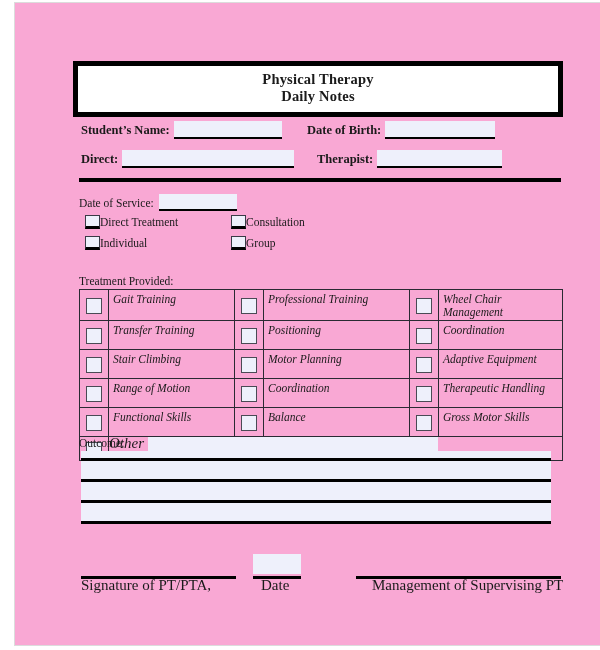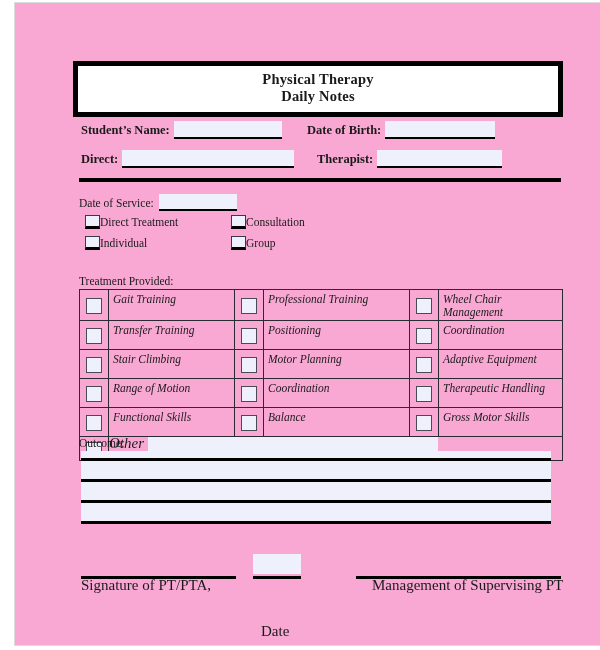--- a/index.html
+++ b/index.html
@@ -373,20 +373,20 @@
       <div class="oc-band"></div>
       <div class="oc-line"></div>
     </div>
 
     <div class="sig">
       <div class="sig-line" style="left:10px; top:573px; width:155px;"></div>
       <div class="sig-cap" style="left:10px; top:576px;">Signature of PT/PTA,</div>
 
       <div class="date-box" style="left:182px; top:551px; width:48px; height:20px;"></div>
       <div class="sig-line" style="left:182px; top:573px; width:48px;"></div>
-      <div class="sig-cap" style="left:190px; top:576px;margin-top:46px;">Date</div>
+      <div class="sig-cap" style="left:190px; top:576px;">Date</div>
 
       <div class="sig-line" style="left:285px; top:573px; width:205px;"></div>
       <div class="sig-cap" style="left:301px; top:576px;">Management of Supervising PT</div>
     </div>
 
   </div>
 </div>
 
 </body></html>

